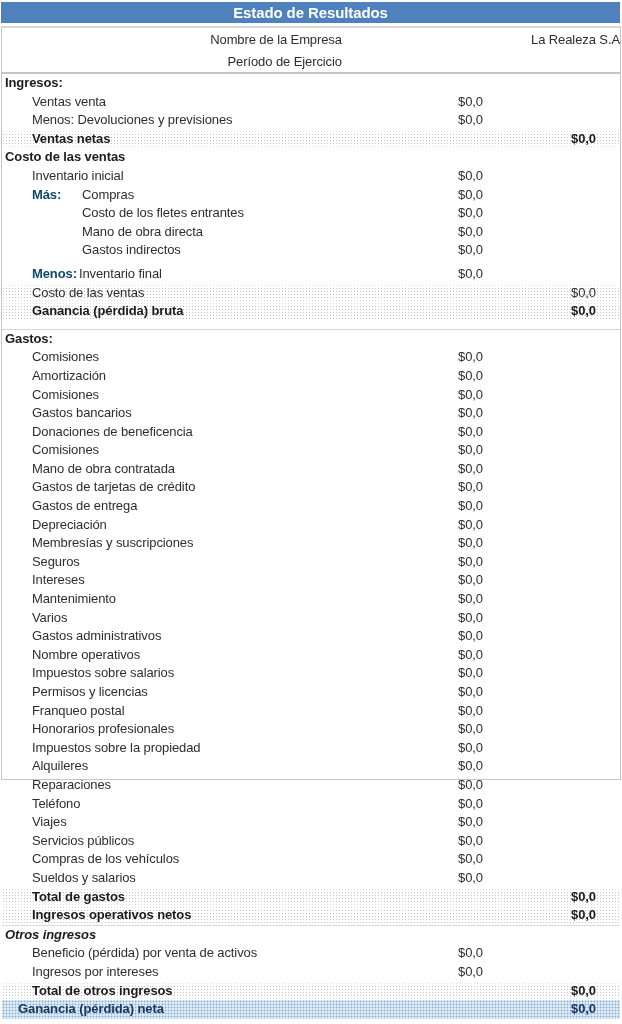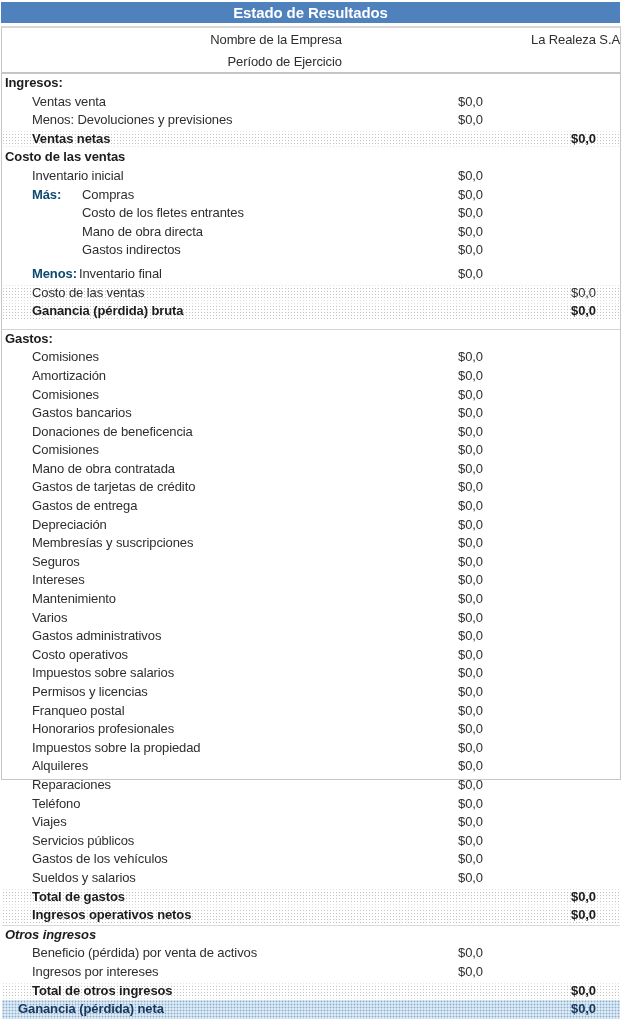--- a/index.html
+++ b/index.html
@@ -109,32 +109,32 @@
         <div class="row ind1"><span>Mano de obra contratada</span><span class="v c1">$0,0</span></div>
         <div class="row ind1"><span>Gastos de tarjetas de crédito</span><span class="v c1">$0,0</span></div>
         <div class="row ind1"><span>Gastos de entrega</span><span class="v c1">$0,0</span></div>
         <div class="row ind1"><span>Depreciación</span><span class="v c1">$0,0</span></div>
         <div class="row ind1"><span>Membresías y suscripciones</span><span class="v c1">$0,0</span></div>
         <div class="row ind1"><span>Seguros</span><span class="v c1">$0,0</span></div>
         <div class="row ind1"><span>Intereses</span><span class="v c1">$0,0</span></div>
         <div class="row ind1"><span>Mantenimiento</span><span class="v c1">$0,0</span></div>
         <div class="row ind1"><span>Varios</span><span class="v c1">$0,0</span></div>
         <div class="row ind1"><span>Gastos administrativos</span><span class="v c1">$0,0</span></div>
-        <div class="row ind1"><span>Costo operativos</span><span class="v c1">$0,0</span></div>
+        <div class="row ind1"><span>Nombre operativos</span><span class="v c1">$0,0</span></div>
         <div class="row ind1"><span>Impuestos sobre salarios</span><span class="v c1">$0,0</span></div>
         <div class="row ind1"><span>Permisos y licencias</span><span class="v c1">$0,0</span></div>
         <div class="row ind1"><span>Franqueo postal</span><span class="v c1">$0,0</span></div>
         <div class="row ind1"><span>Honorarios profesionales</span><span class="v c1">$0,0</span></div>
         <div class="row ind1"><span>Impuestos sobre la propiedad</span><span class="v c1">$0,0</span></div>
         <div class="row ind1"><span>Alquileres</span><span class="v c1">$0,0</span></div>
         <div class="row ind1"><span>Reparaciones</span><span class="v c1">$0,0</span></div>
         <div class="row ind1"><span>Teléfono</span><span class="v c1">$0,0</span></div>
         <div class="row ind1"><span>Viajes</span><span class="v c1">$0,0</span></div>
         <div class="row ind1"><span>Servicios públicos</span><span class="v c1">$0,0</span></div>
-        <div class="row ind1"><span>Gastos de los vehículos</span><span class="v c1">$0,0</span></div>
+        <div class="row ind1"><span>Compras de los vehículos</span><span class="v c1">$0,0</span></div>
         <div class="row ind1"><span>Sueldos y salarios</span><span class="v c1">$0,0</span></div>
         <div class="row total bold shade-gray"><span>Total de gastos</span><span class="v c2">$0,0</span></div>
         <div class="row total bold shade-gray"><span>Ingresos operativos netos</span><span class="v c2">$0,0</span></div>
         <div class="row section bt"><span>Otros ingresos</span></div>
         <div class="row ind1"><span>Beneficio (pérdida) por venta de activos</span><span class="v c1">$0,0</span></div>
         <div class="row ind1"><span>Ingresos por intereses</span><span class="v c1">$0,0</span></div>
         <div class="row total bold shade-gray"><span>Total de otros ingresos</span><span class="v c2">$0,0</span></div>
         <div class="row shade-blue"><span>Ganancia (pérdida) neta</span><span class="v c2">$0,0</span></div>
       </div>
   </div>

